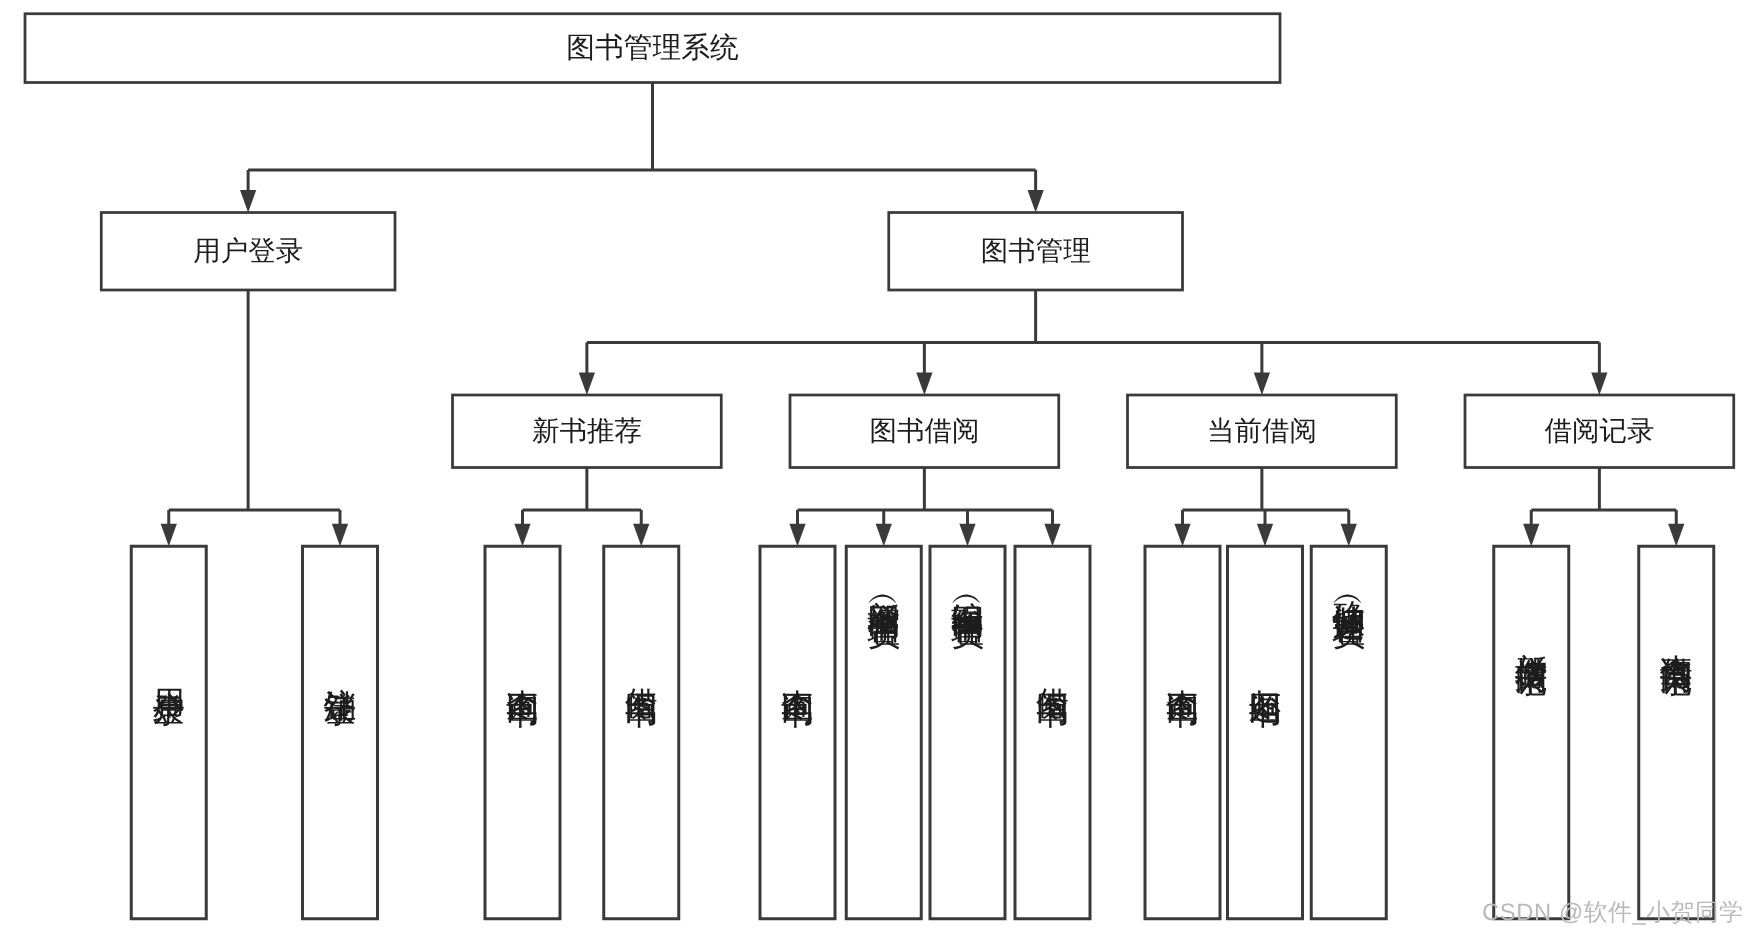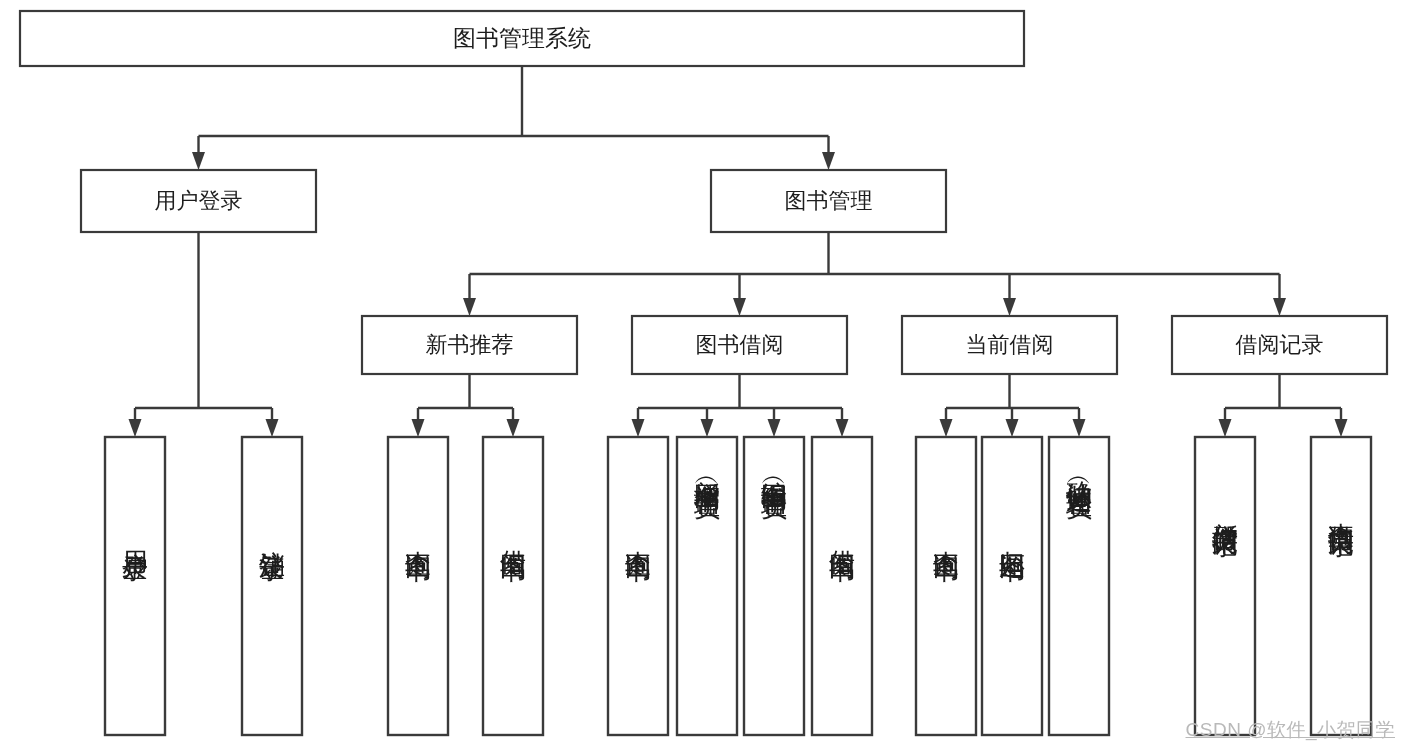--- a/index.html
+++ b/index.html
@@ -75,21 +75,20 @@
   }
   .watermark {
     position: absolute;
     right: 10px;
     bottom: 4px;
     font-family: "Liberation Sans", "DejaVu Sans", sans-serif;
     font-size: 19px;
     color: #b9b9b9;
     letter-spacing: 0.5px;
     user-select: none;
-    text-decoration: underline;
   }
 </style>
 </head>
 <body>
 
 <div id="diagram-root">
 
   <svg class="flow" id="flow-svg" viewBox="0 0 1405 747">
       <g>
         <line x1="522" y1="66" x2="522" y2="136" class="conn"></line>

